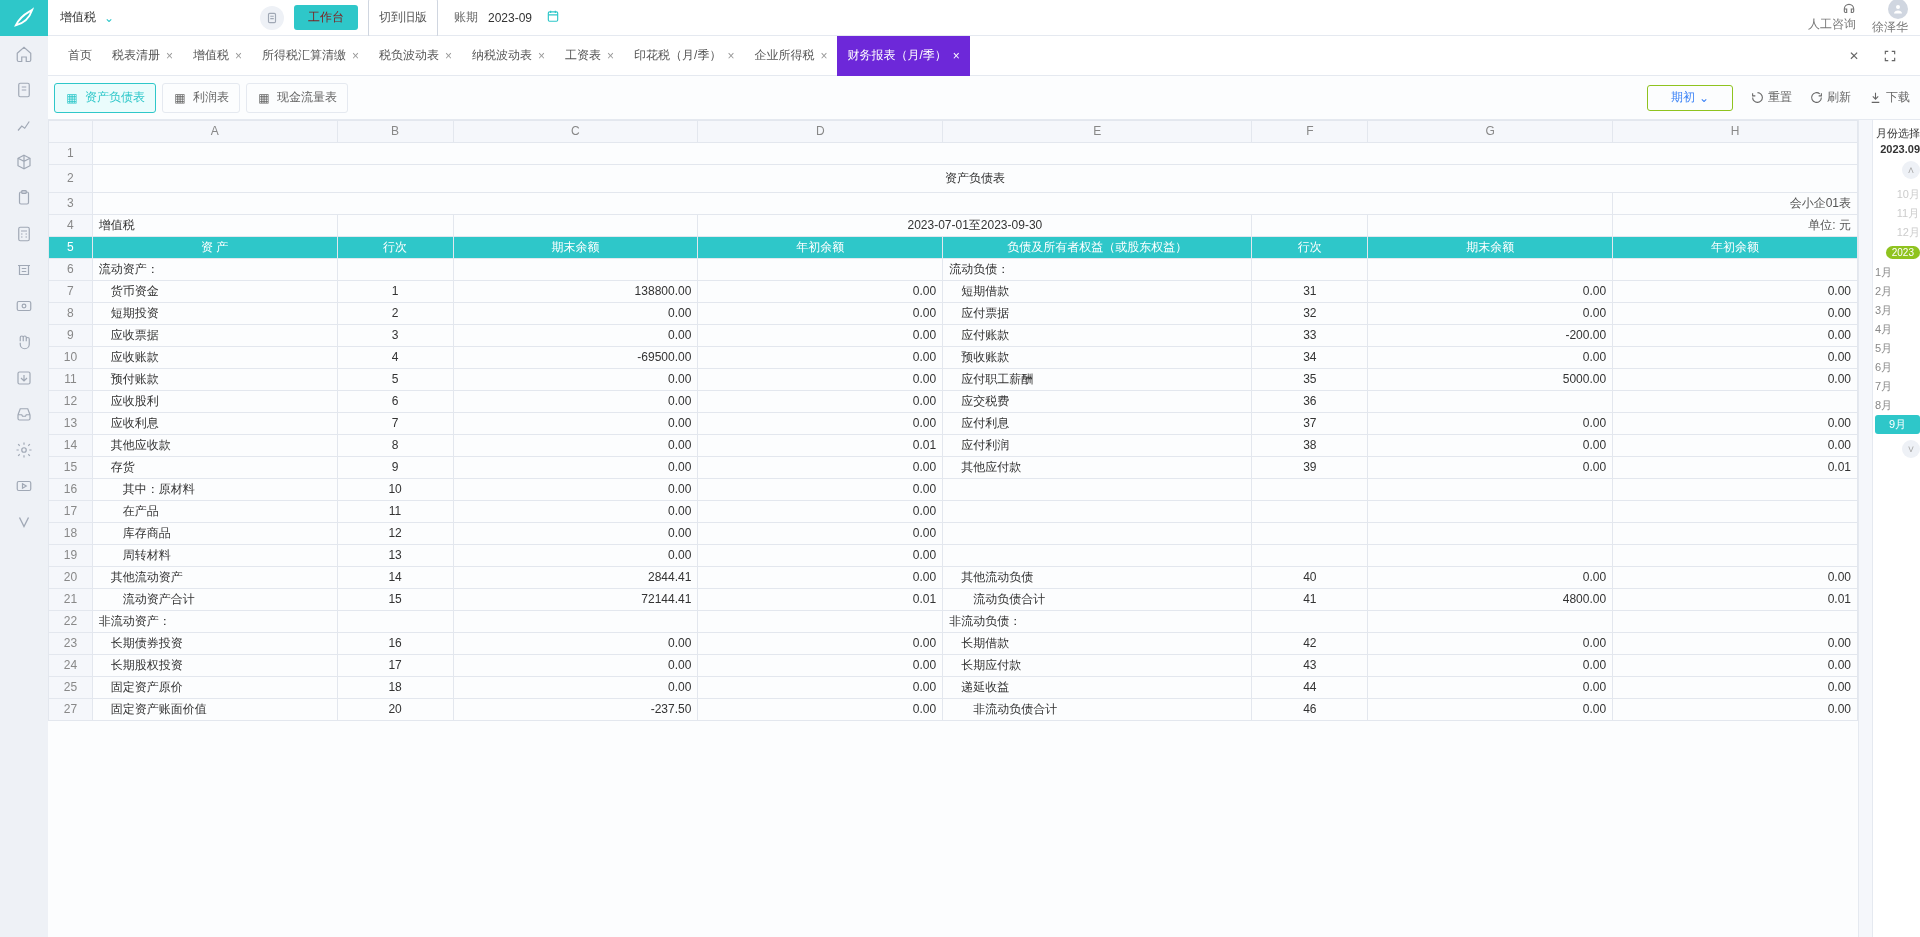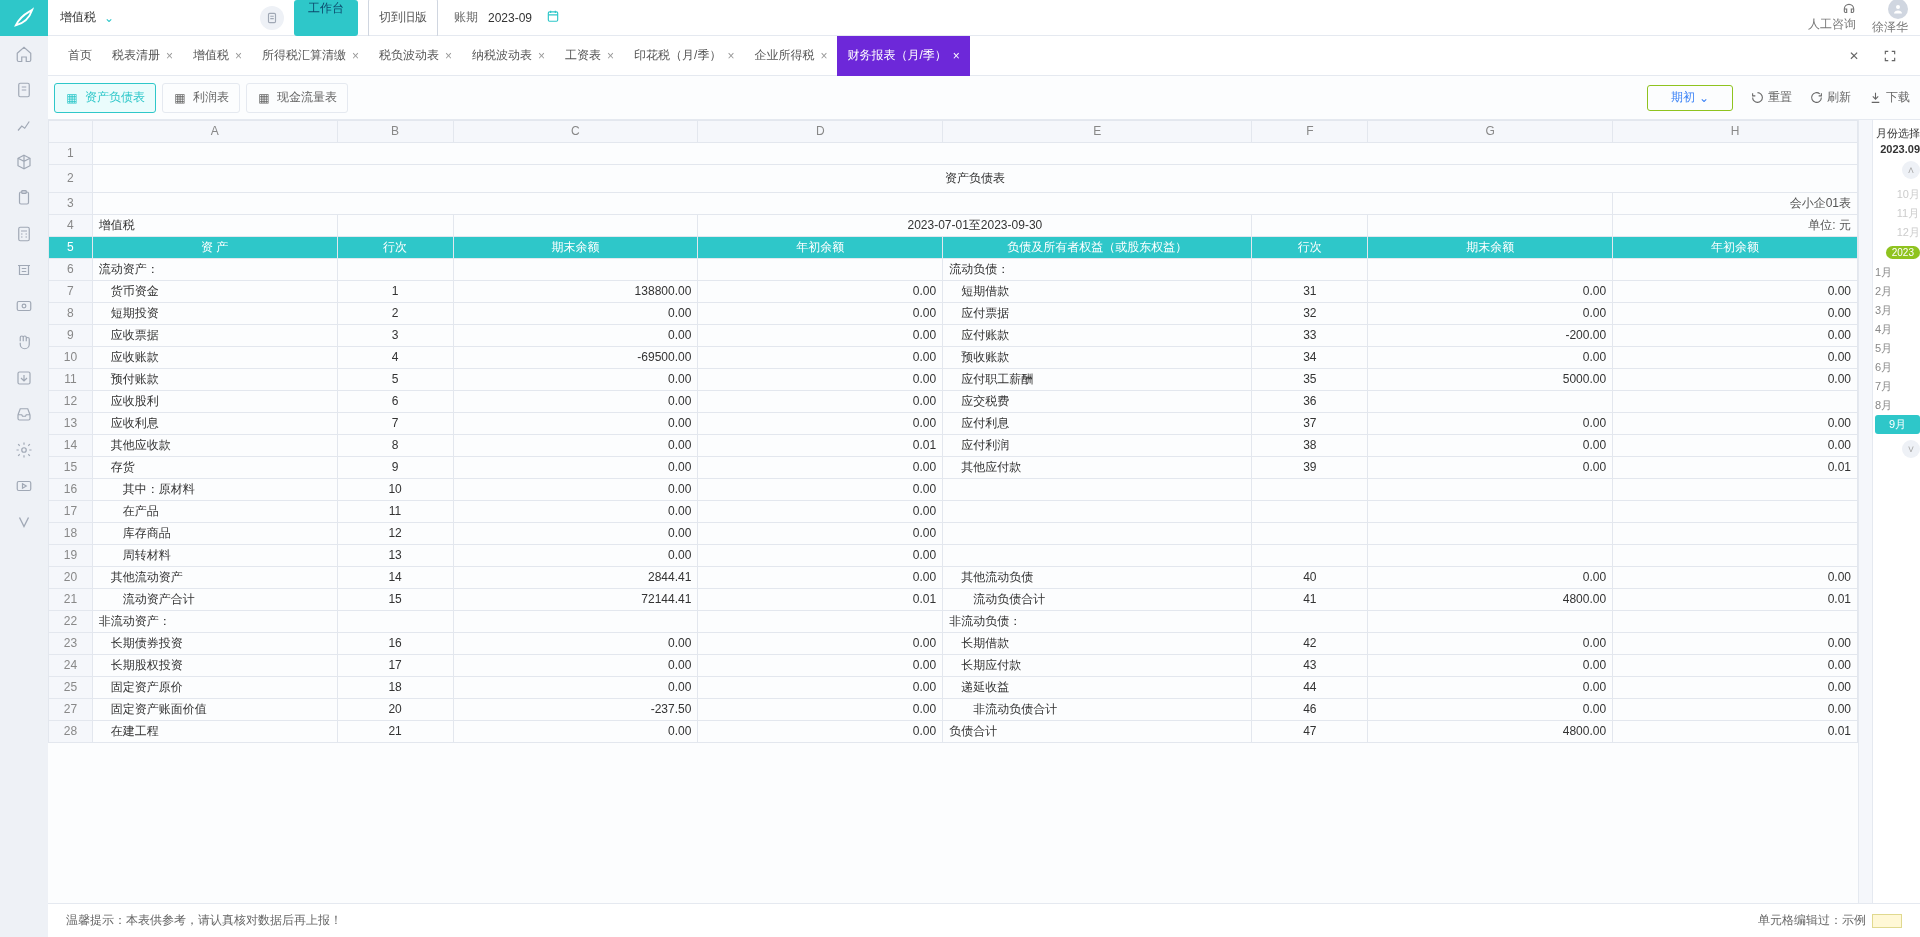--- a/index.html
+++ b/index.html
@@ -8,21 +8,21 @@
 .sidebar { width:48px; background:#eef1f6; display:flex; flex-direction:column; align-items:center; padding-top:0; }
 .logo { width:48px; height:36px; background:#2ec7c9; color:#fff; display:flex; align-items:center; justify-content:center; }
 .logo svg { width:22px; height:22px; }
 .side-icon { width:48px; height:36px; display:flex; align-items:center; justify-content:center; color:#a0a8b5; cursor:pointer; }
 .side-icon svg { width:18px; height:18px; }
 .main { flex:1; display:flex; flex-direction:column; min-width:0; }
 .topbar { height:36px; background:#fff; border-bottom:1px solid #e5e9f0; display:flex; align-items:center; padding:0 12px; gap:10px; }
 .company-select { display:flex; align-items:center; gap:8px; min-width:190px; color:#333; }
 .chev-down { color:#2ec7c9; }
 .circle-btn { width:24px; height:24px; border-radius:50%; background:#eef1f6; display:flex; align-items:center; justify-content:center; color:#a0a8b5; cursor:pointer; }
-.pill-btn { height:36px; padding:0 14px; border-radius:3px; background:#2ec7c9; color:#0c4a6e; display:flex; cursor:pointer; }
+.pill-btn { height:25px; padding:0 14px; border-radius:3px; background:#2ec7c9; color:#7f1d1d; display:flex; align-items:center; cursor:pointer; }
 .outline-btn { height:40px; padding:0 10px; border:1px solid #d0d6e0; border-radius:3px; display:flex; align-items:center; cursor:pointer; color:#555; }
 .period-label { color:#666; margin-left:6px; }
 .period-val { color:#333; }
 .cal-icon { color:#2ec7c9; margin-left:4px; }
 .top-right { margin-left:auto; display:flex; align-items:center; gap:16px; color:#777; }
 .head-icon { display:flex; align-items:flex-end; gap:0; cursor:pointer;flex-direction:column; }
 .avatar { width:20px; height:20px; border-radius:50%; background:#d0d6e0; display:inline-flex; align-items:center; justify-content:center; color:#fff; }
 .tabstrip { height:40px; background:#fff; display:flex; align-items:center; padding:0 10px; border-bottom:1px solid #e5e9f0; position:relative; }
 .tab { padding:0 10px; height:40px; display:flex; align-items:center; gap:6px; color:#555; cursor:pointer; }
 .tab.active { background:#6d28d9; color:#fff; }
@@ -575,31 +575,20 @@
                 <td class="rowhead">27</td>
                 <td>　固定资产账面价值</td>
                 <td class="cent">20</td>
                 <td class="num">-237.50</td>
                 <td class="num">0.00</td>
                 <td>　　非流动负债合计</td>
                 <td class="cent">46</td>
                 <td class="num">0.00</td>
                 <td class="num">0.00</td>
               </tr>
-              <tr>
-                <td class="rowhead">28</td>
-                <td>　在建工程</td>
-                <td class="cent">21</td>
-                <td class="num">0.00</td>
-                <td class="num">0.00</td>
-                <td>负债合计</td>
-                <td class="cent">47</td>
-                <td class="num">4800.00</td>
-                <td class="num">0.01</td>
-              </tr>
             </tbody>
         </table>
       </div>
       <div class="scroller-gap"></div>
       <div class="month-panel">
         <div class="mp-title">月份选择</div>
         <div class="mp-cur">2023.09</div>
         <div class="mp-arrow">˄</div>
         <div id="months-prev">
             <div class="mp-month dis">10月</div>
@@ -615,21 +604,14 @@
             <div class="mp-month">5月</div>
             <div class="mp-month">6月</div>
             <div class="mp-month">7月</div>
             <div class="mp-month">8月</div>
             <div class="mp-month active">9月</div>
           </div>
         <div class="mp-arrow">˅</div>
       </div>
     </div>
 
-    <div class="footer">
-      <span>温馨提示：本表供参考，请认真核对数据后再上报！</span>
-      <div class="footer-right">
-        <span>单元格编辑过：示例</span>
-        <span class="legend-box"></span>
-      </div>
-    </div>
   </div>
 </div>
 
 </body></html>

